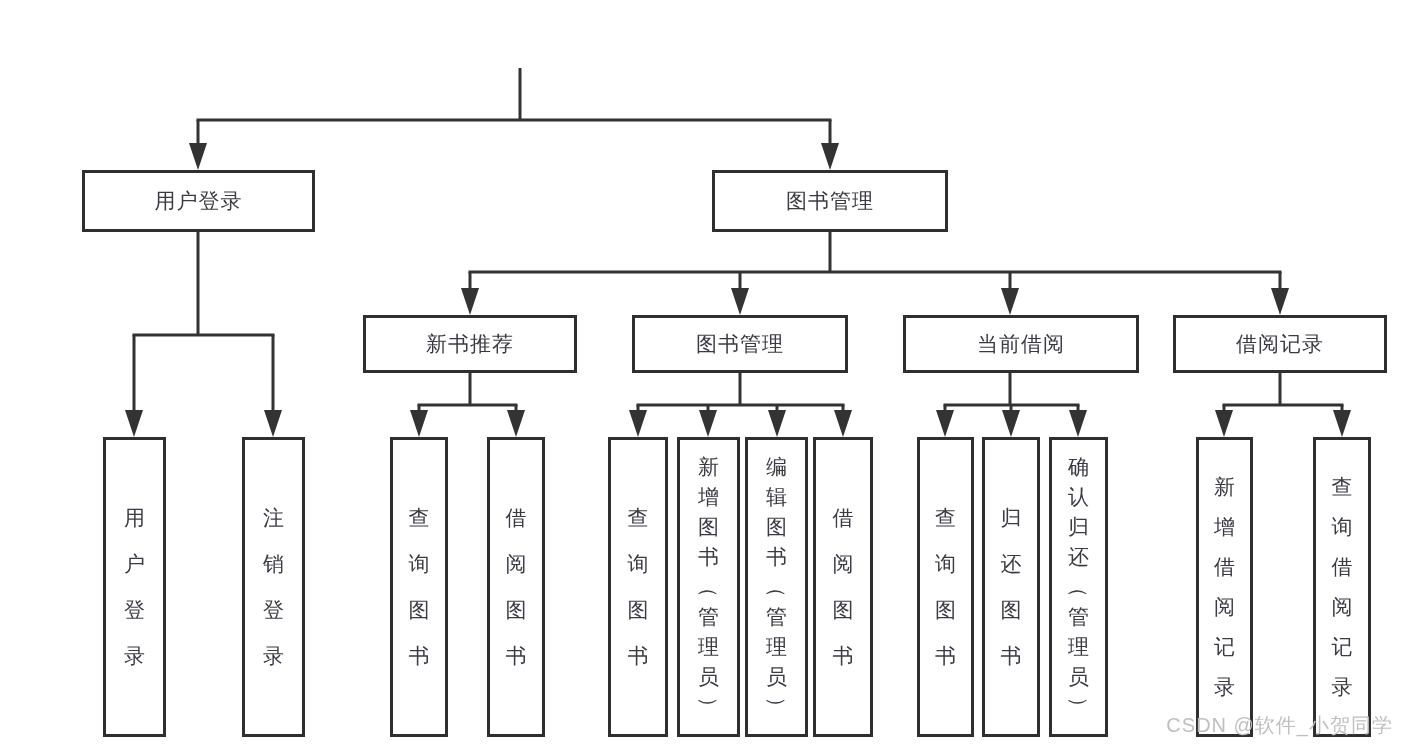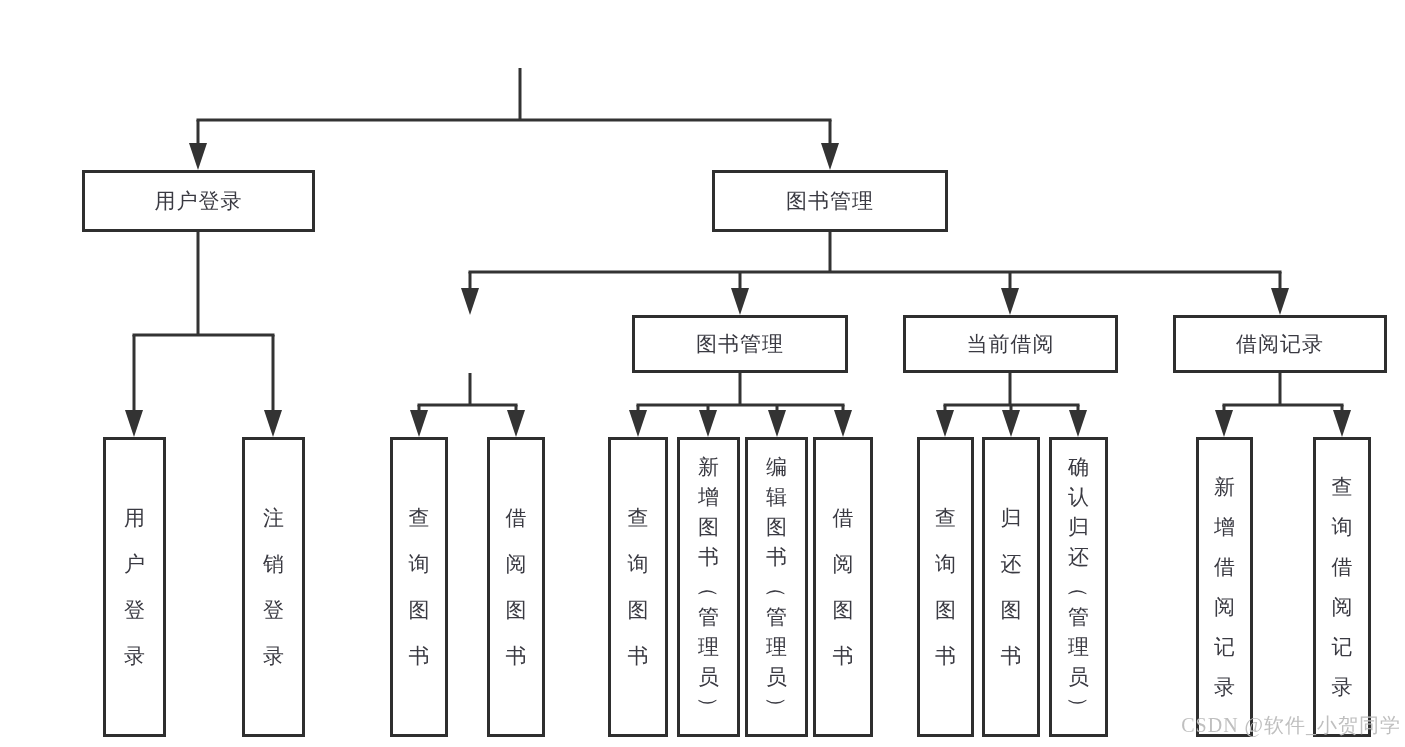--- a/index.html
+++ b/index.html
@@ -40,27 +40,26 @@
     width:100%;height:100%;
   }
   .vchar{
     display:block;text-align:center;
   }
   .vchar.rot{
     transform:rotate(90deg);
   }
   .watermark{
     position:absolute;
-    right:4px;bottom:8px;
+    right:12px;bottom:8px;
     color:var(--watermark);
     font-size:20px;
     letter-spacing:1px;
     z-index:5;
     pointer-events:none;
-    font-family:Liberation Serif, serif;
   }
 </style>
 </head>
 <body>
 
 <div class="canvas">
 
   <svg class="edges" width="1405" height="747" viewBox="0 0 1405 747" aria-hidden="true">
 
     <line x1="520" y1="68" x2="520" y2="120"></line>
@@ -124,24 +123,27 @@
   </svg>
 
 
   <div class="node" style="left:82px;top:170px;width:233px;height:62px;">
     <span>用户登录</span>
   </div>
   <div class="node" style="left:712px;top:170px;width:236px;height:62px;">
     <span>图书管理</span>
   </div>
 
+  <div class="node" style="left:363px;top:315px;width:214px;height:58px;">
+    <span>新书推荐</span>
+  </div>
   <div class="node" style="left:632px;top:315px;width:216px;height:58px;">
     <span>图书管理</span>
   </div>
-  <div class="node" style="left:903px;top:315px;width:215px;height:58px;">
+  <div class="node" style="left:903px;top:315px;width:236px;height:58px;">
     <span>当前借阅</span>
   </div>
   <div class="node" style="left:1173px;top:315px;width:214px;height:58px;">
     <span>借阅记录</span>
   </div>
 
   <div class="node leaf" style="left:103px;top:437px;width:63px;height:300px;">
     <span class="vtext">
         <span class="vchar" style="line-height: 46px;">用</span>
         <span class="vchar" style="line-height: 46px;">户</span>

